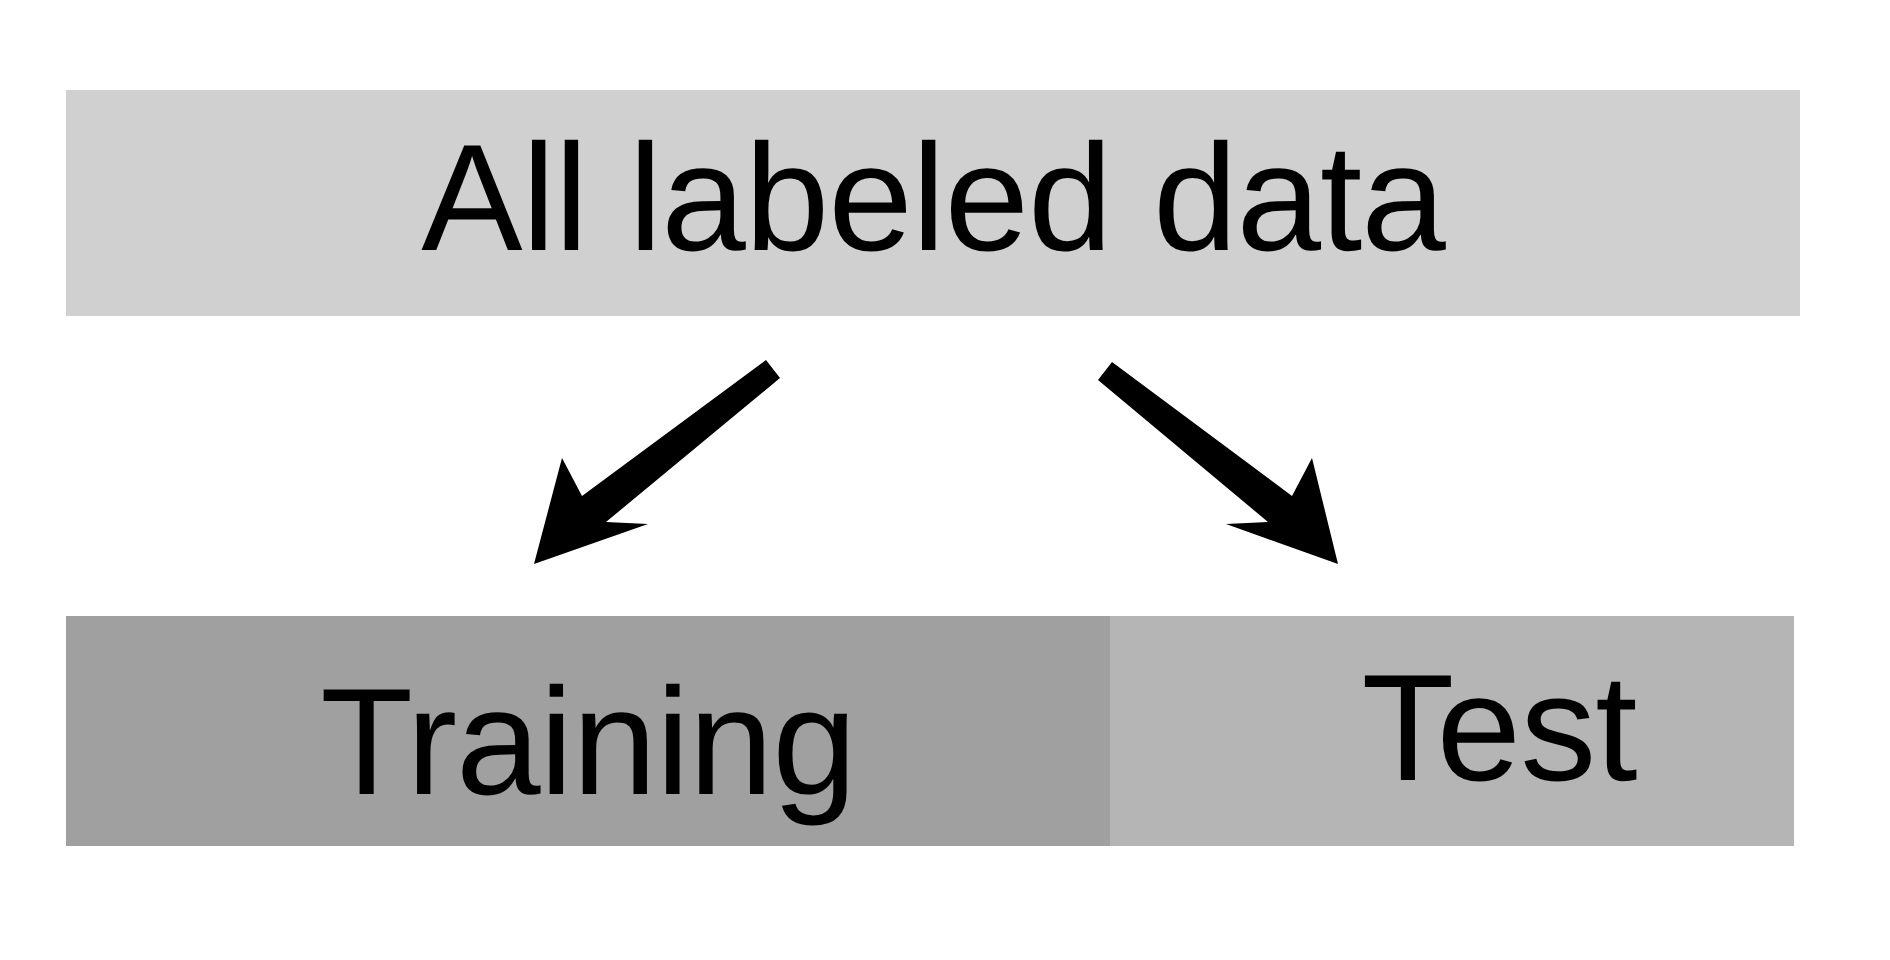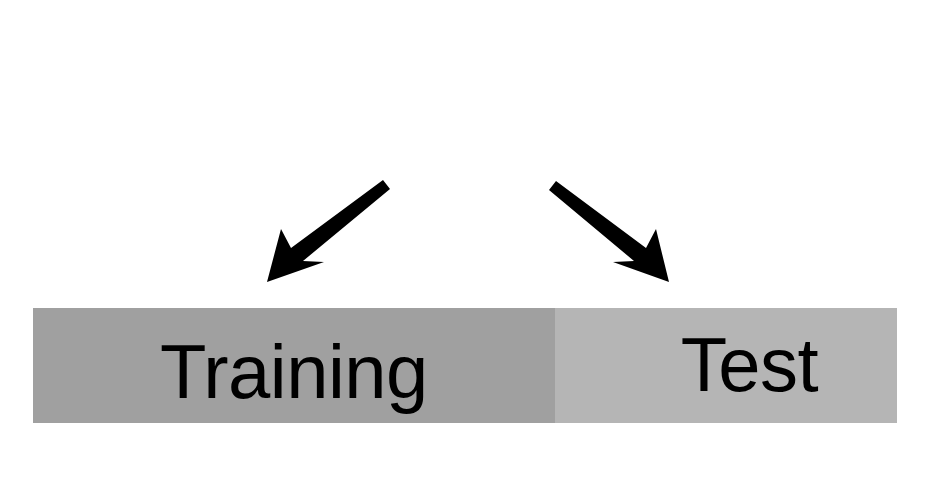--- a/index.html
+++ b/index.html
@@ -76,20 +76,23 @@
     width: 945px;
     height: 480px;
     pointer-events: none;
   }
 </style>
 </head>
 <body>
 
 <div id="canvas">
 
+  <div class="block" id="all-data-block">
+    <span class="block-label">All labeled data</span>
+  </div>
 
   <svg id="arrow-layer" viewBox="0 0 945 480">
     <g>
       <path fill="#000000" d="M 383,180 L 390,189 L 303,261 L 324,262 L 267,282 L 281,229 L 291,248 Z"></path>
     </g>
     <g>
       <path fill="#000000" d="M 556,181 L 549,190 L 634,261 L 613,262 L 669,282 L 656,229 L 646,248 Z"></path>
     </g>
   </svg>
 

